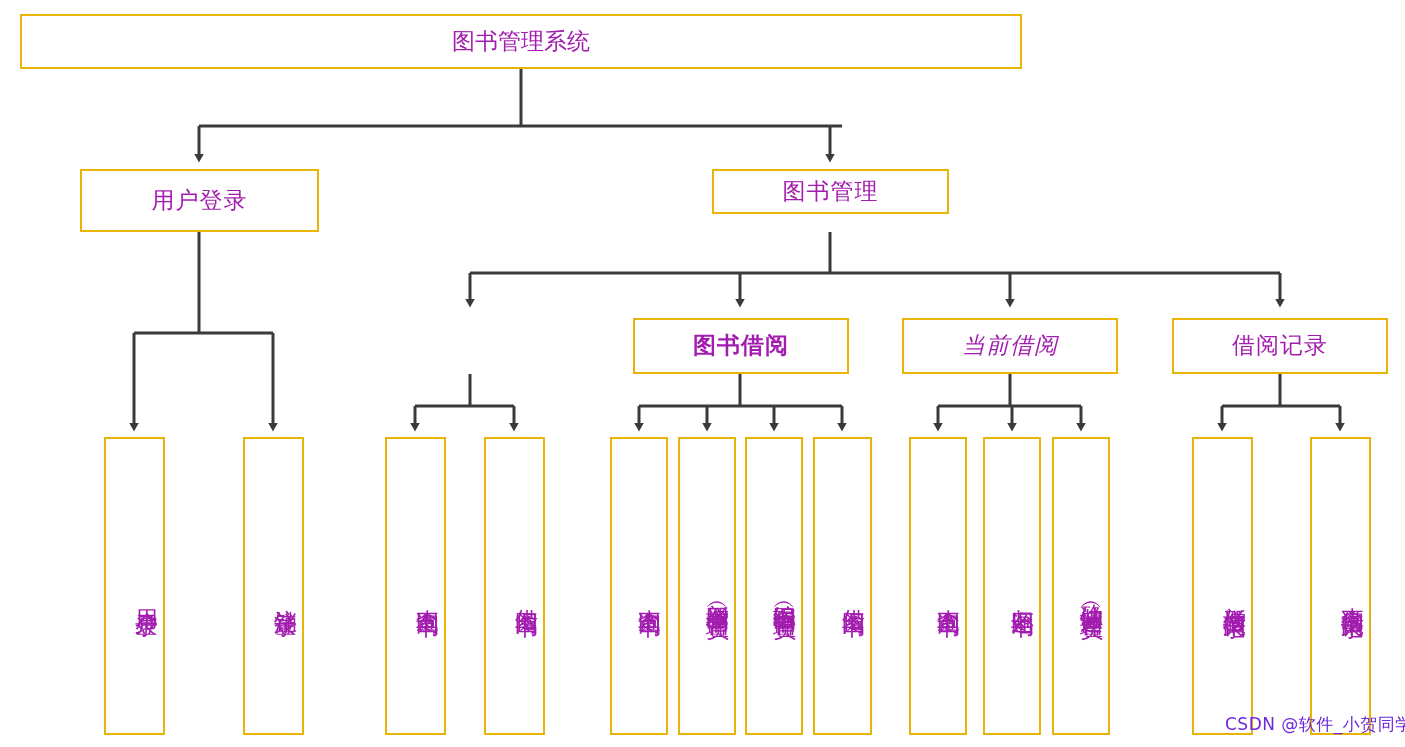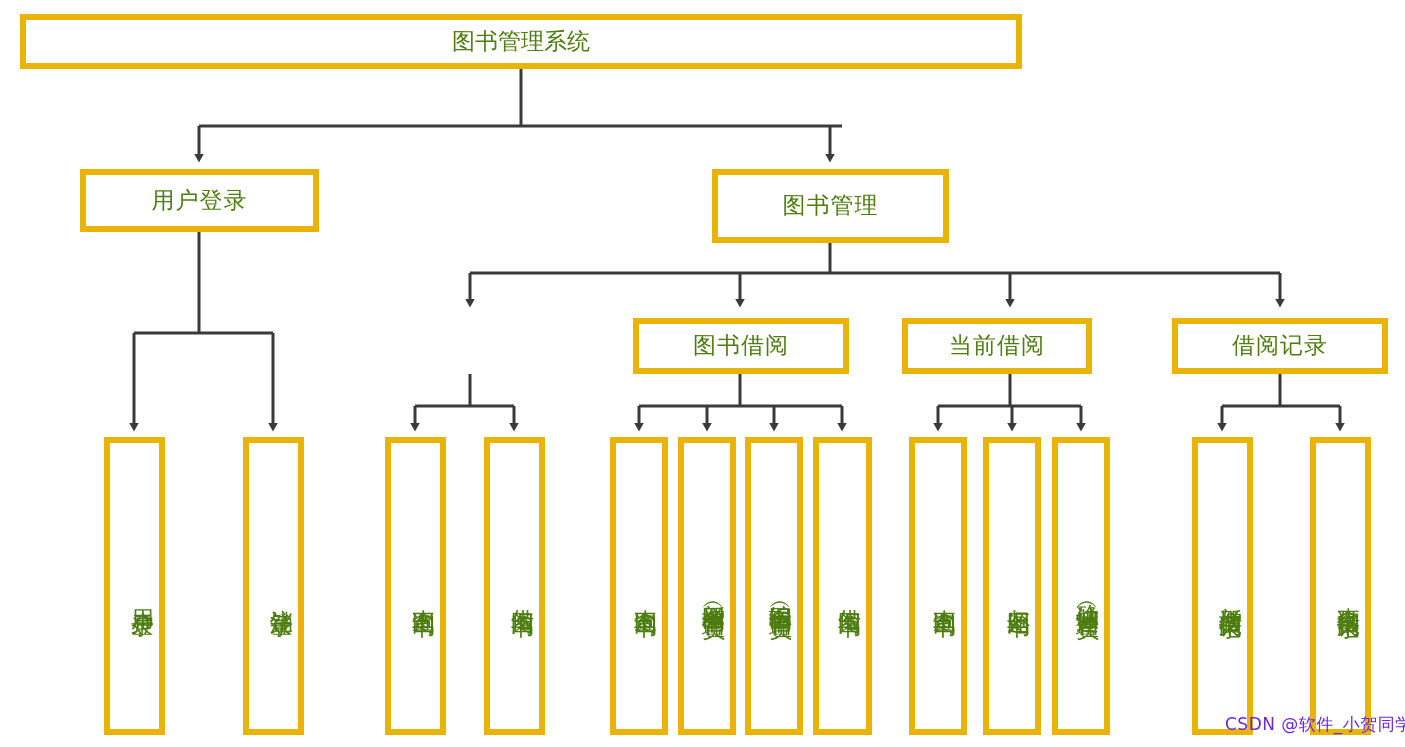--- a/index.html
+++ b/index.html
@@ -22,25 +22,25 @@
     left: 0;
     top: 0;
     width: 1405px;
     height: 747px;
     pointer-events: none;
   }
   .node {
     position: absolute;
     box-sizing: border-box;
     background: #ffffff;
-    border: 6px solid #eab308;
+    border: 2px solid #eab308;
     display: flex;
     align-items: center;
     justify-content: center;
-    color: #4d7c0f;
+    color: #a21caf;
   }
   .node.horiz {
     font-size: 23px;
     letter-spacing: 1px;
     line-height: 1.2;
   }
   .node.root {
     font-size: 23px;
   }
   .node.vert {
@@ -123,28 +123,28 @@
     </g>
   </svg>
 
   <div class="node root" style="left:20px; top:14px; width:1002px; height:55px;">
     <span>图书管理系统</span>
   </div>
 
   <div class="node horiz" style="left:80px; top:169px; width:239px; height:63px;">
     <span>用户登录</span>
   </div>
-  <div class="node horiz" style="left:712px; top:169px; width:237px; height:74px;">
+  <div class="node horiz" style="left:712px; top:169px; width:237px; height:45px;">
     <span>图书管理</span>
   </div>
 
-  <div class="node horiz" style="left:633px; top:318px; width:216px; height:56px;">
+  <div class="node horiz" style="left:633px; top:318px; width:216px; height:56px;font-weight:bold;">
     <span>图书借阅</span>
   </div>
-  <div class="node horiz" style="left:902px; top:318px; width:190px; height:56px;">
+  <div class="node horiz" style="left:902px; top:318px; width:216px; height:56px;font-style:italic;">
     <span>当前借阅</span>
   </div>
   <div class="node horiz" style="left:1172px; top:318px; width:216px; height:56px;text-align:center;">
     <span>借阅记录</span>
   </div>
 
   <div class="node vert" style="left:104px; top:437px; width:61px; height:298px;">
     <span class="vlabel">用户登录</span>
   </div>
   <div class="node vert" style="left:243px; top:437px; width:61px; height:298px;">

